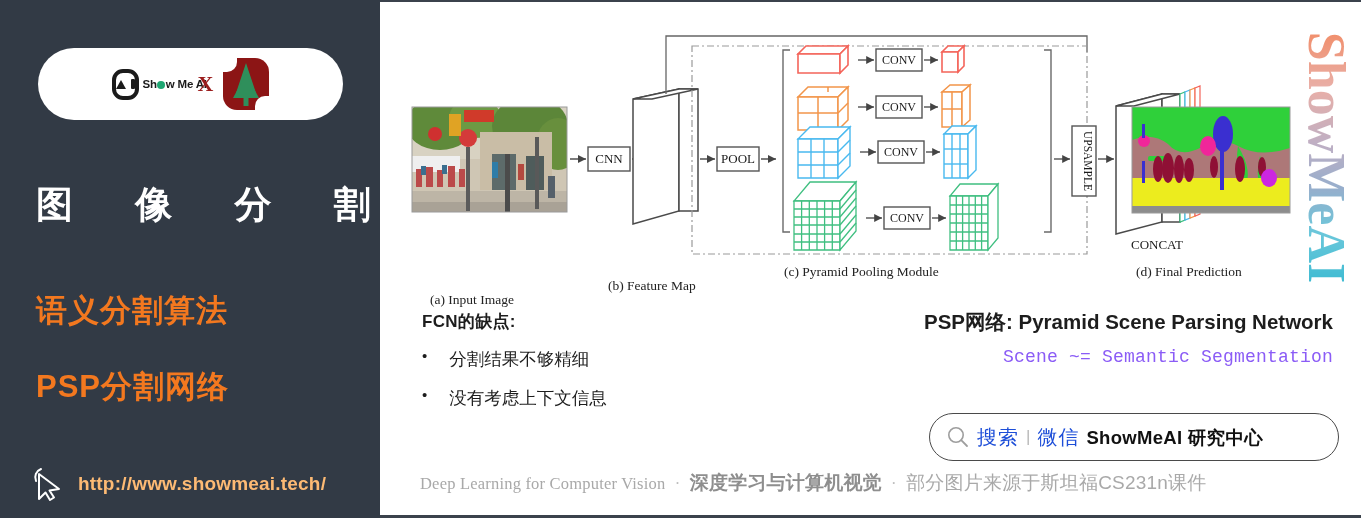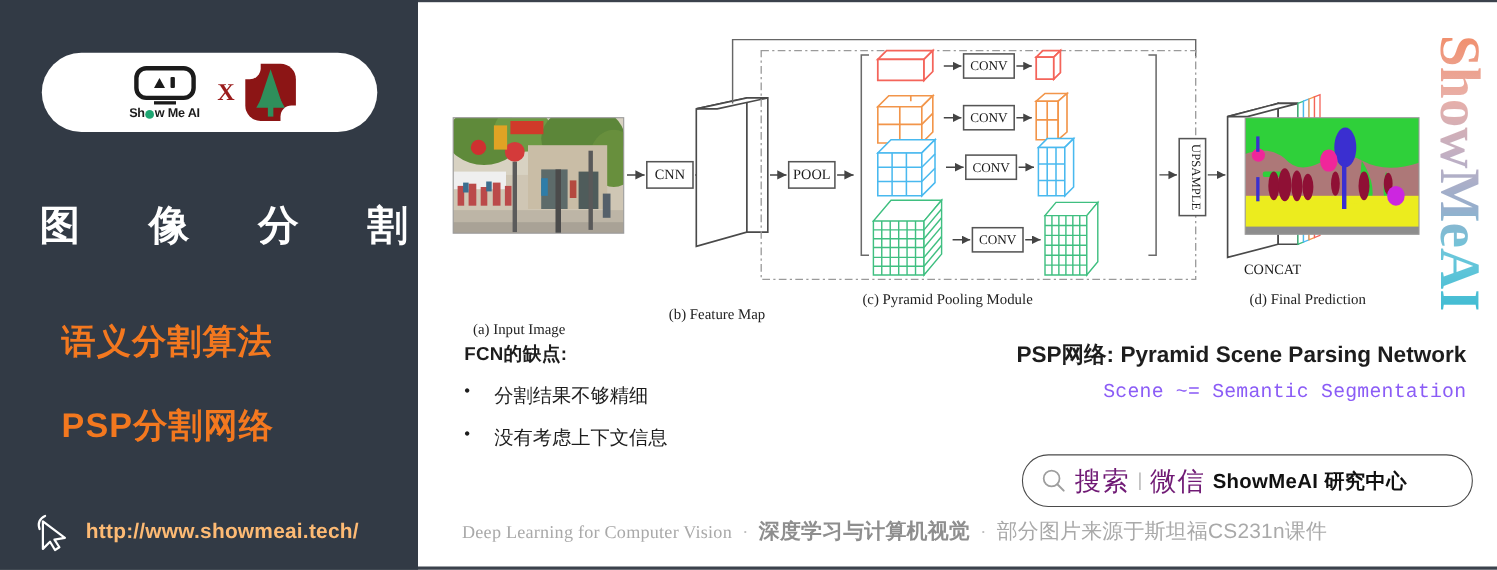--- a/index.html
+++ b/index.html
@@ -13,21 +13,21 @@
   
   .sidebar{
     position:absolute;left:0;top:0;width:380px;height:518px;
     background:#323a45;
   }
   .logo-pill{
     position:absolute;left:38px;top:48px;width:305px;height:72px;
     background:#ffffff;border-radius:36px;
     display:flex;align-items:center;justify-content:center;gap:10px;
   }
-  .sma-mark{display:flex;flex-direction:column;align-items:center;gap:2px;width:76px;}
+  .sma-mark{display:flex;align-items:center;gap:2px;width:76px;}
   .sma-face{
     width:56px;height:31px;border:4px solid #1b1b1b;border-radius:11px;
     display:flex;align-items:center;justify-content:center;gap:5px;
     box-sizing:border-box;
   }
   .sma-eye-a{
     width:0;height:0;border-left:5px solid transparent;border-right:5px solid transparent;
     border-bottom:9px solid #1b1b1b;
   }
   .sma-eye-b{width:4px;height:10px;background:#1b1b1b;border-radius:1px;}
@@ -63,21 +63,21 @@
     font-size:18px;line-height:1.25;text-align:left;white-space:nowrap;
   }
 
   .big-title{
     position:absolute;left:36px;top:152px;width:310px;
     color:#ffffff;font-size:37px;font-weight:600;
     letter-spacing:26px;white-space:nowrap;margin-top:28px;
   }
   .topic{
     position:absolute;left:36px;color:#f3781f;font-weight:bold;
-    font-size:31px;letter-spacing:1px;white-space:nowrap;margin-left:20px;
+    font-size:31px;letter-spacing:1px;white-space:nowrap;
   }
   .topic-1{top:290px;}
   .topic-2{top:366px;}
 
   .url-row{
     position:absolute;left:32px;top:466px;display:flex;align-items:center;gap:12px;
   }
   .cursor-ico{width:34px;height:36px;display:block;}
   .url-text{color:#fdba74;font-size:19px;font-weight:600;white-space:nowrap;letter-spacing:0.2px;}
 
@@ -127,21 +127,21 @@
   .hd-right{font-size:20.5px;font-weight:bold;color:#1d1d1d;white-space:nowrap;}
   .sub-right{
     font-size:18px;color:#8b5cf6;margin-top:11px;white-space:nowrap;letter-spacing:.2px;font-family:Liberation Mono, monospace;
   }
   .searchbox{
     position:absolute;right:22px;top:413px;width:410px;height:48px;
     border:1.6px solid #4a4a4a;border-radius:24px;
     display:flex;align-items:center;gap:7px;padding:0 16px;box-sizing:border-box;
   }
   .mag{width:24px;height:24px;flex:0 0 auto;}
-  .sb-gray{font-size:24px;color:#701a75;white-space:nowrap;letter-spacing:1px;}
+  .sb-gray{font-size:20px;color:#1d4ed8;white-space:nowrap;letter-spacing:1px;}
   .sb-sep{font-size:17px;color:#b8b8b8;}
   .sb-bold{font-size:18.5px;color:#111;font-weight:bold;white-space:nowrap;letter-spacing:.3px;}
 
   .footer{
     position:absolute;left:40px;bottom:22px;width:900px;
     font-size:16.5px;color:#a9a9a9;white-space:nowrap;letter-spacing:.2px;
     font-family:"Liberation Serif",serif;
   }
   .footer b{color:#8e8e8e;font-family:"Liberation Sans",sans-serif;font-size:16px;}
   .footer .cn{font-family:"Liberation Sans",sans-serif;font-size:19px;}

